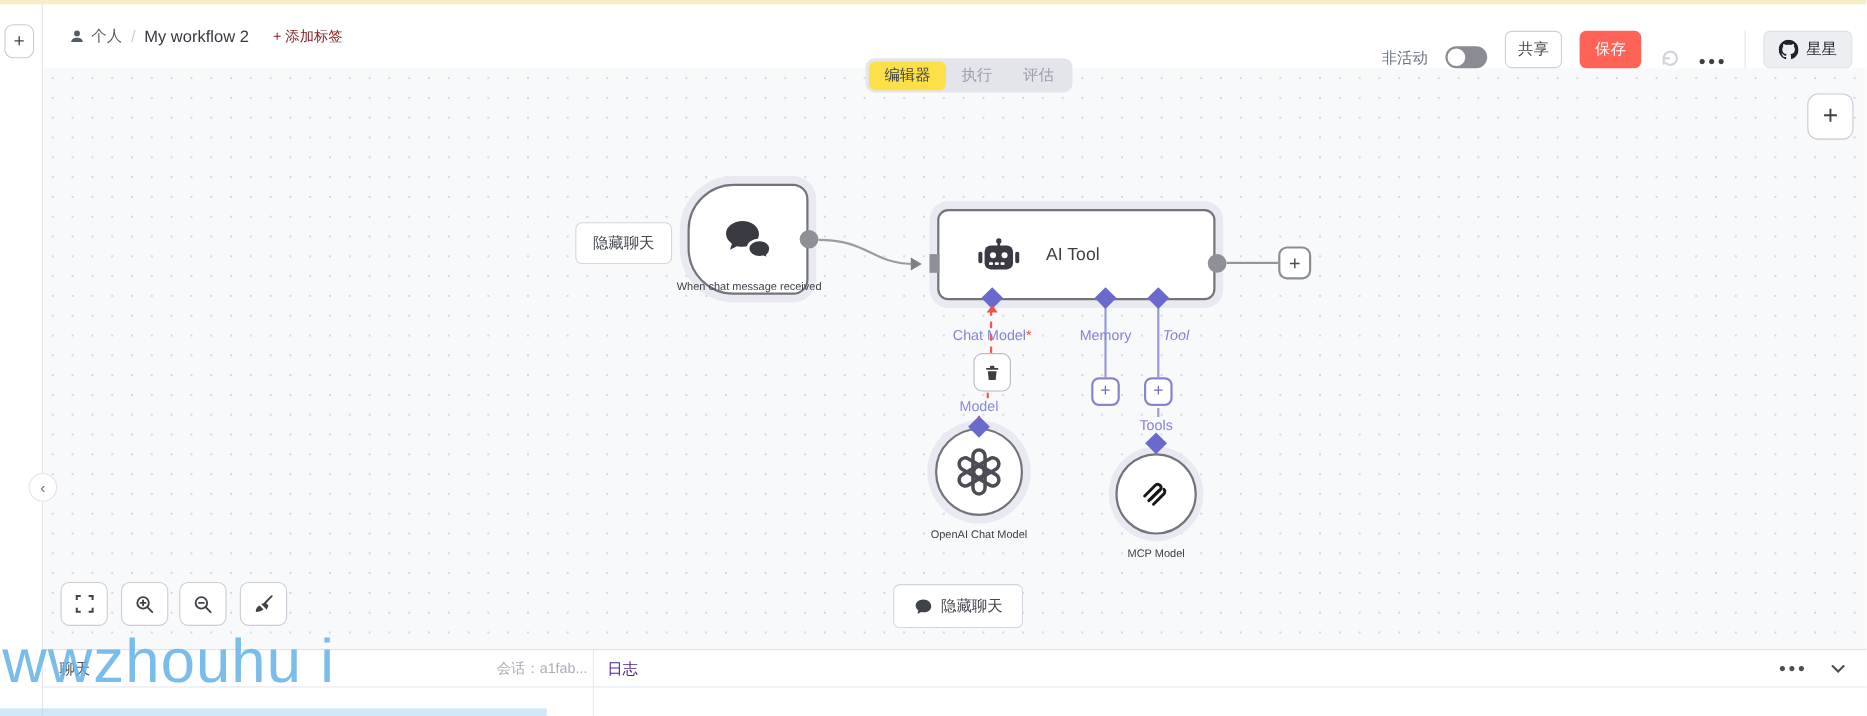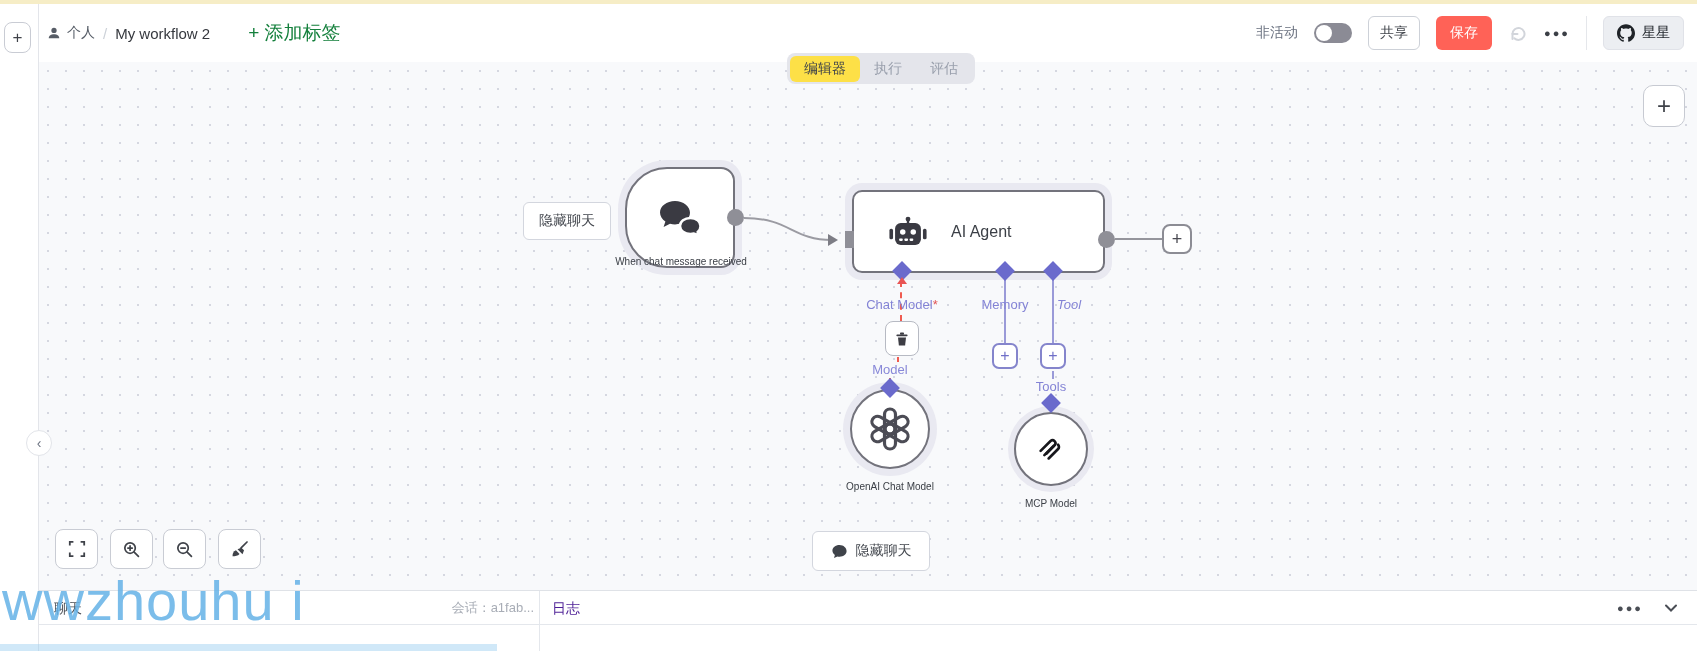--- a/index.html
+++ b/index.html
@@ -10,26 +10,26 @@
   
   .top-strip { position:absolute; left:0; top:0; width:1697px; height:4px; background:#f6edc6; z-index:30; }
 
   
   .sidebar { position:absolute; left:0; top:4px; width:39px; height:647px; background:#fff; border-right:1px solid #e3e5ea; z-index:8; }
   .sb-plus { position:absolute; left:4px; top:18px; width:27px; height:31px; background:#fff; border:1px solid #c9ccd4; border-radius:8px; font-size:17px; color:#3f4249; display:flex; align-items:center; justify-content:center; cursor:pointer; }
   .collapse-dot { position:absolute; left:26px; top:430px; width:26px; height:26px; border-radius:50%; background:#fff; border:1px solid #e2e4e9; z-index:9; display:flex; align-items:center; justify-content:center; color:#6b7280; font-size:14px; cursor:pointer; }
 
   
   .topbar { position:absolute; left:39px; top:4px; width:1658px; height:58px; background:#fff; z-index:6; }
-  .crumbs { position:absolute; left:8px; top:0; height:58px; display:flex; align-items:center; gap:8px; }
+  .crumbs { position:absolute; left:24px; top:0; height:58px; display:flex; align-items:center; gap:8px; }
   .crumb-owner { font-size:14px; color:#555c66; display:flex; align-items:center; gap:6px; }
   .crumb-sep { color:#ccd1d8; font-size:15px; }
   .crumb-name { font-size:15px; color:#35383e; }
-  .add-tag { font-size:19px; color:#15803d; margin-left:30px; cursor:pointer; }
-  .top-right { position:absolute; right:13px; top:0; height:58px; display:flex; align-items:center; gap:16px; }
+  .add-tag { font-size:13px; color:#7f1d1d; margin-left:14px; cursor:pointer; }
+  .top-right { position:absolute; right:13px; top:0; height:58px; display:flex; align-items:flex-end; gap:16px; }
   .inactive-label { font-size:14px; color:#6b7280; }
   .toggle { width:38px; height:20px; border-radius:10px; background:#8b8b95; position:relative; cursor:pointer; }
   .toggle .knob { position:absolute; left:2px; top:2px; width:16px; height:16px; border-radius:50%; background:#fff; }
   .btn { display:inline-flex; align-items:center; justify-content:center; gap:7px; height:34px; border-radius:6px; font-size:14px; cursor:pointer; }
   .btn-share { width:52px; background:#fff; border:1px solid #cdd1d8; color:#42464d; }
   .btn-save { width:56px; background:#ff6257; border:none; color:#fff; }
   .icon-ghost { color:#d2d5db; display:flex; cursor:default; }
   .dots3 { color:#3b3f46; font-size:11px; letter-spacing:2px; cursor:pointer; }
   .vsep { width:1px; height:34px; background:#e5e7eb; }
   .btn-star { padding:0 13px; background:#eceef2; border:1px solid #e0e2e8; color:#24292f; font-size:14px; }
@@ -181,21 +181,21 @@
         <rect x="10" y="9" width="32" height="27" rx="7"></rect>
         <rect x="3" y="16" width="4.5" height="13" rx="2"></rect>
           <rect x="44.5" y="16" width="4.5" height="13" rx="2"></rect>
         <circle cx="19.5" cy="20" r="3.4" fill="#fff"></circle>
           <circle cx="32.5" cy="20" r="3.4" fill="#fff"></circle>
         <rect x="15" y="28" width="4.5" height="3" rx="1" fill="#fff"></rect>
           <rect x="21.5" y="28" width="4.5" height="3" rx="1" fill="#fff"></rect>
           <rect x="28" y="28" width="4.5" height="3" rx="1" fill="#fff"></rect>
       </svg>
     </span>
-    <span class="agent-title" style="margin-left:22px;">AI Agent</span>
+    <span class="agent-title" style="margin-left:22px;">AI Tool</span>
   </div>
   <div class="in-square"></div>
   <div class="out-dot" style="left:1098px; top:231px;"></div>
   <div class="hline" style="left:1115px; top:238px; width:47px;"></div>
   <button class="mini-plus gray" style="left:1162px; top:224px;">+</button>
 
   <div class="diamond" style="left:895px; top:264px;"></div>
   <div class="diamond" style="left:998px; top:264px;"></div>
   <div class="diamond" style="left:1046px; top:264px;"></div>
   <div class="red-arrow"></div>

